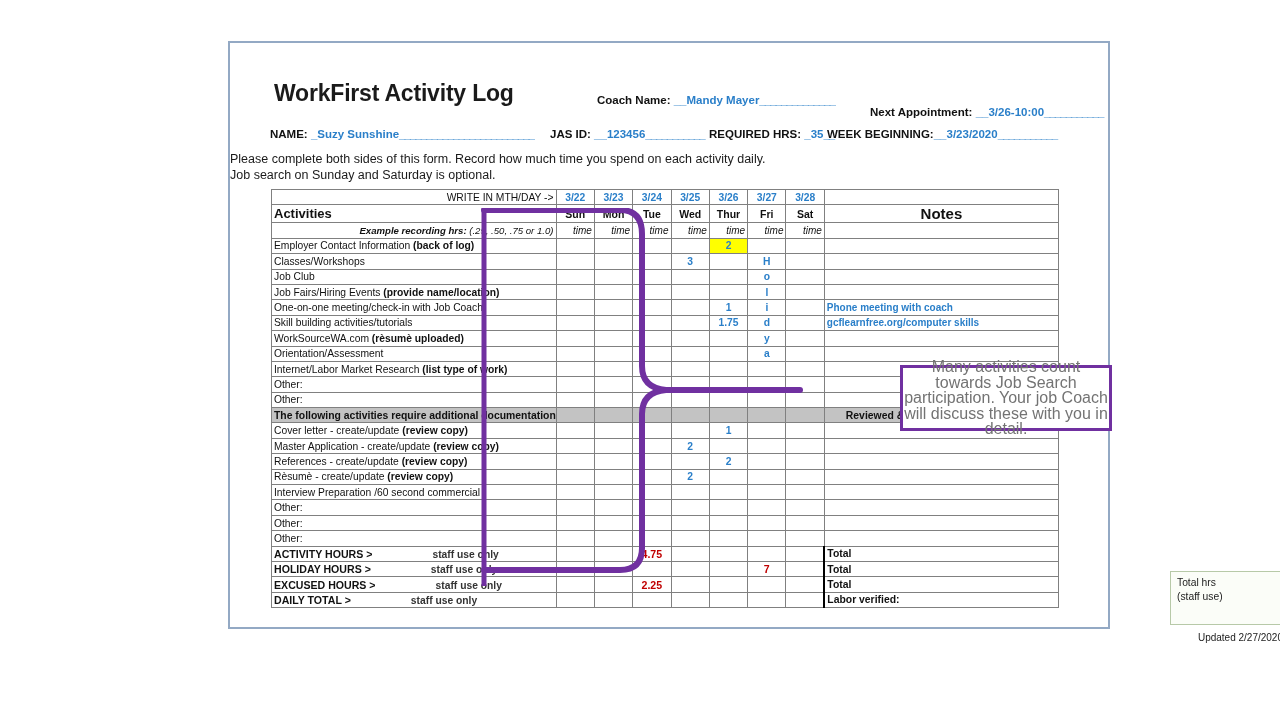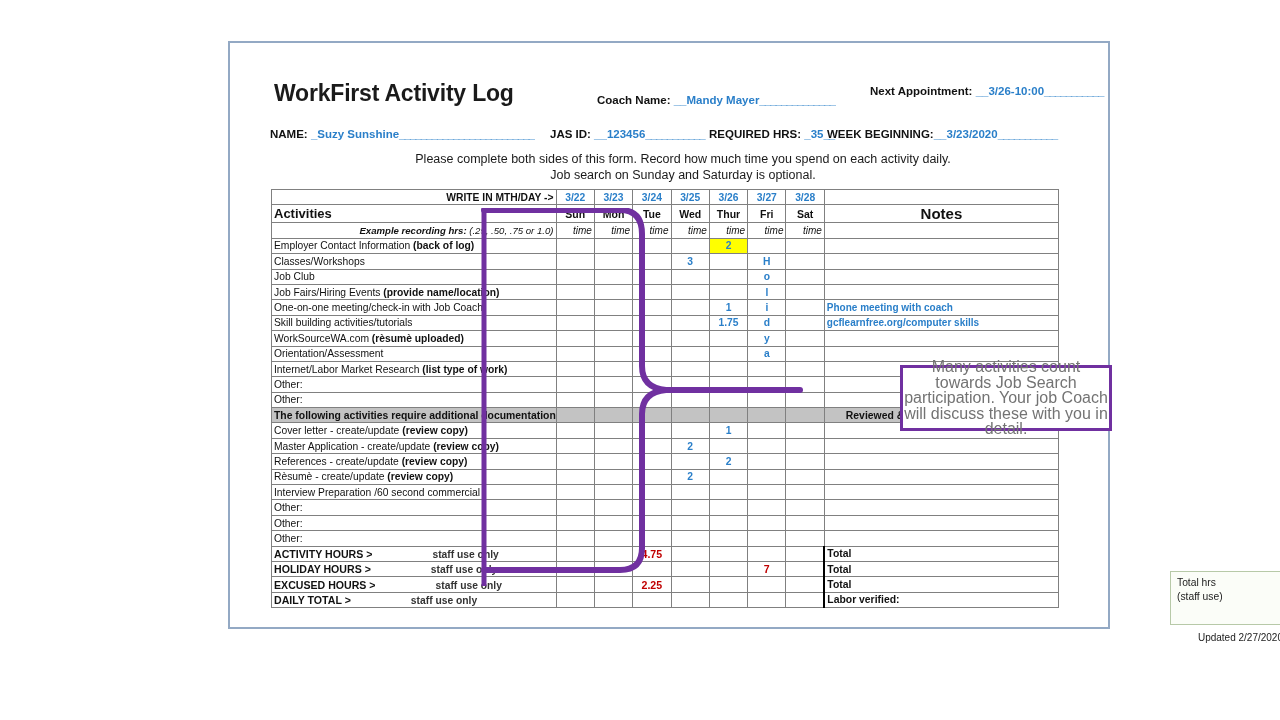--- a/index.html
+++ b/index.html
@@ -16,44 +16,44 @@
   }
   
   .h-title{
     position:absolute;left:44px;top:37px;
     font-size:23px;font-weight:bold;color:#1a1a1a;letter-spacing:-0.2px;
   }
   .lbl{font-weight:bold;color:#111;}
   .val{color:#2a7fc9;font-weight:bold;}
   .rule{color:#2a7fc9;font-weight:bold;letter-spacing:-1px;}
   .h-coach{position:absolute;left:367px;top:51px;font-size:11.5px;white-space:nowrap;}
-  .h-next{position:absolute;left:596px;top:42px;font-size:11.5px;white-space:nowrap;padding-left:44px;}
+  .h-next{position:absolute;left:596px;top:63px;font-size:11.5px;white-space:nowrap;padding-left:44px;}
   .h-name{position:absolute;left:40px;top:85px;font-size:11.5px;white-space:nowrap;}
   .h-jas{position:absolute;left:320px;top:85px;font-size:11.5px;white-space:nowrap;}
   .h-req{position:absolute;left:479px;top:85px;font-size:11.5px;white-space:nowrap;}
   .h-week{position:absolute;left:597px;top:85px;font-size:11.5px;white-space:nowrap;}
 
   .instr{
-    position:absolute;left:12px;top:108px;width:882px;text-align:center;
+    position:absolute;left:0;top:108px;width:882px;text-align:left;
     font-size:12.5px;color:#1a1a1a;line-height:16px;
   }
 
   
   #tblwrap{position:absolute;left:41px;top:146px;width:788px;}
   table.log{border-collapse:collapse;table-layout:fixed;width:788px;font-size:10.3px;color:#111;}
   table.log td{
     border:1px solid #808080;
     height:14.4px;padding:0 2px;
     vertical-align:middle;
     overflow:hidden;white-space:nowrap;
   }
   col.c-act{width:282px;}
   col.c-day{width:38px;}
   col.c-notes{width:232px;}
-  .writein{text-align:right;font-weight:bold;font-size:10.3px;border:1px solid #808080 !important;}
+  .writein{text-align:right;font-weight:normal;font-size:10.3px;border:1px solid #808080 !important;}
   .dhdr{text-align:center;color:#2a7fc9;font-weight:bold;font-size:10.3px;}
   .nhdr{border:1px solid #808080;}
   .acts{font-weight:bold;font-size:13px;}
   .dayname{text-align:center;font-weight:bold;font-size:10.5px;color:#111;}
   .notes-title{text-align:center;font-weight:bold;font-size:15px;margin-left:16px;}
   .example{text-align:right;font-style:italic;font-size:9.6px;font-weight:bold;}
   .example i{font-weight:normal;}
   .timec{text-align:right;font-style:italic;font-size:10px;}
   .arow td{height:14.4px;}
   .cellv{text-align:center;color:#2a7fc9;font-weight:bold;font-size:10.3px;}

